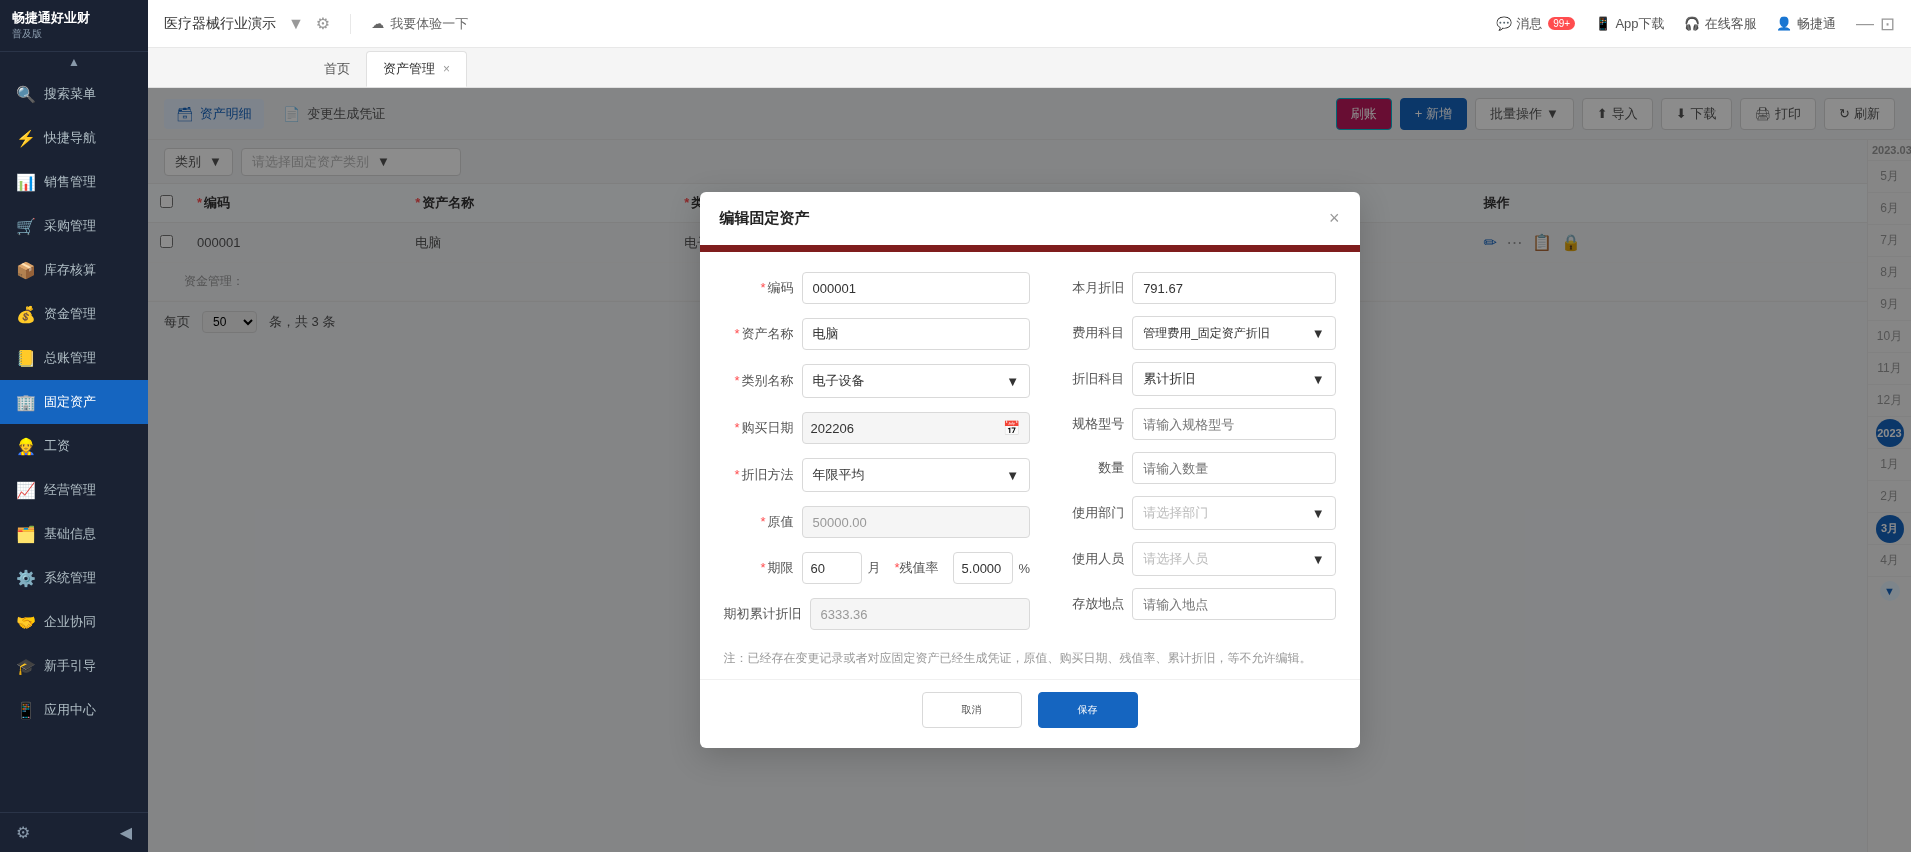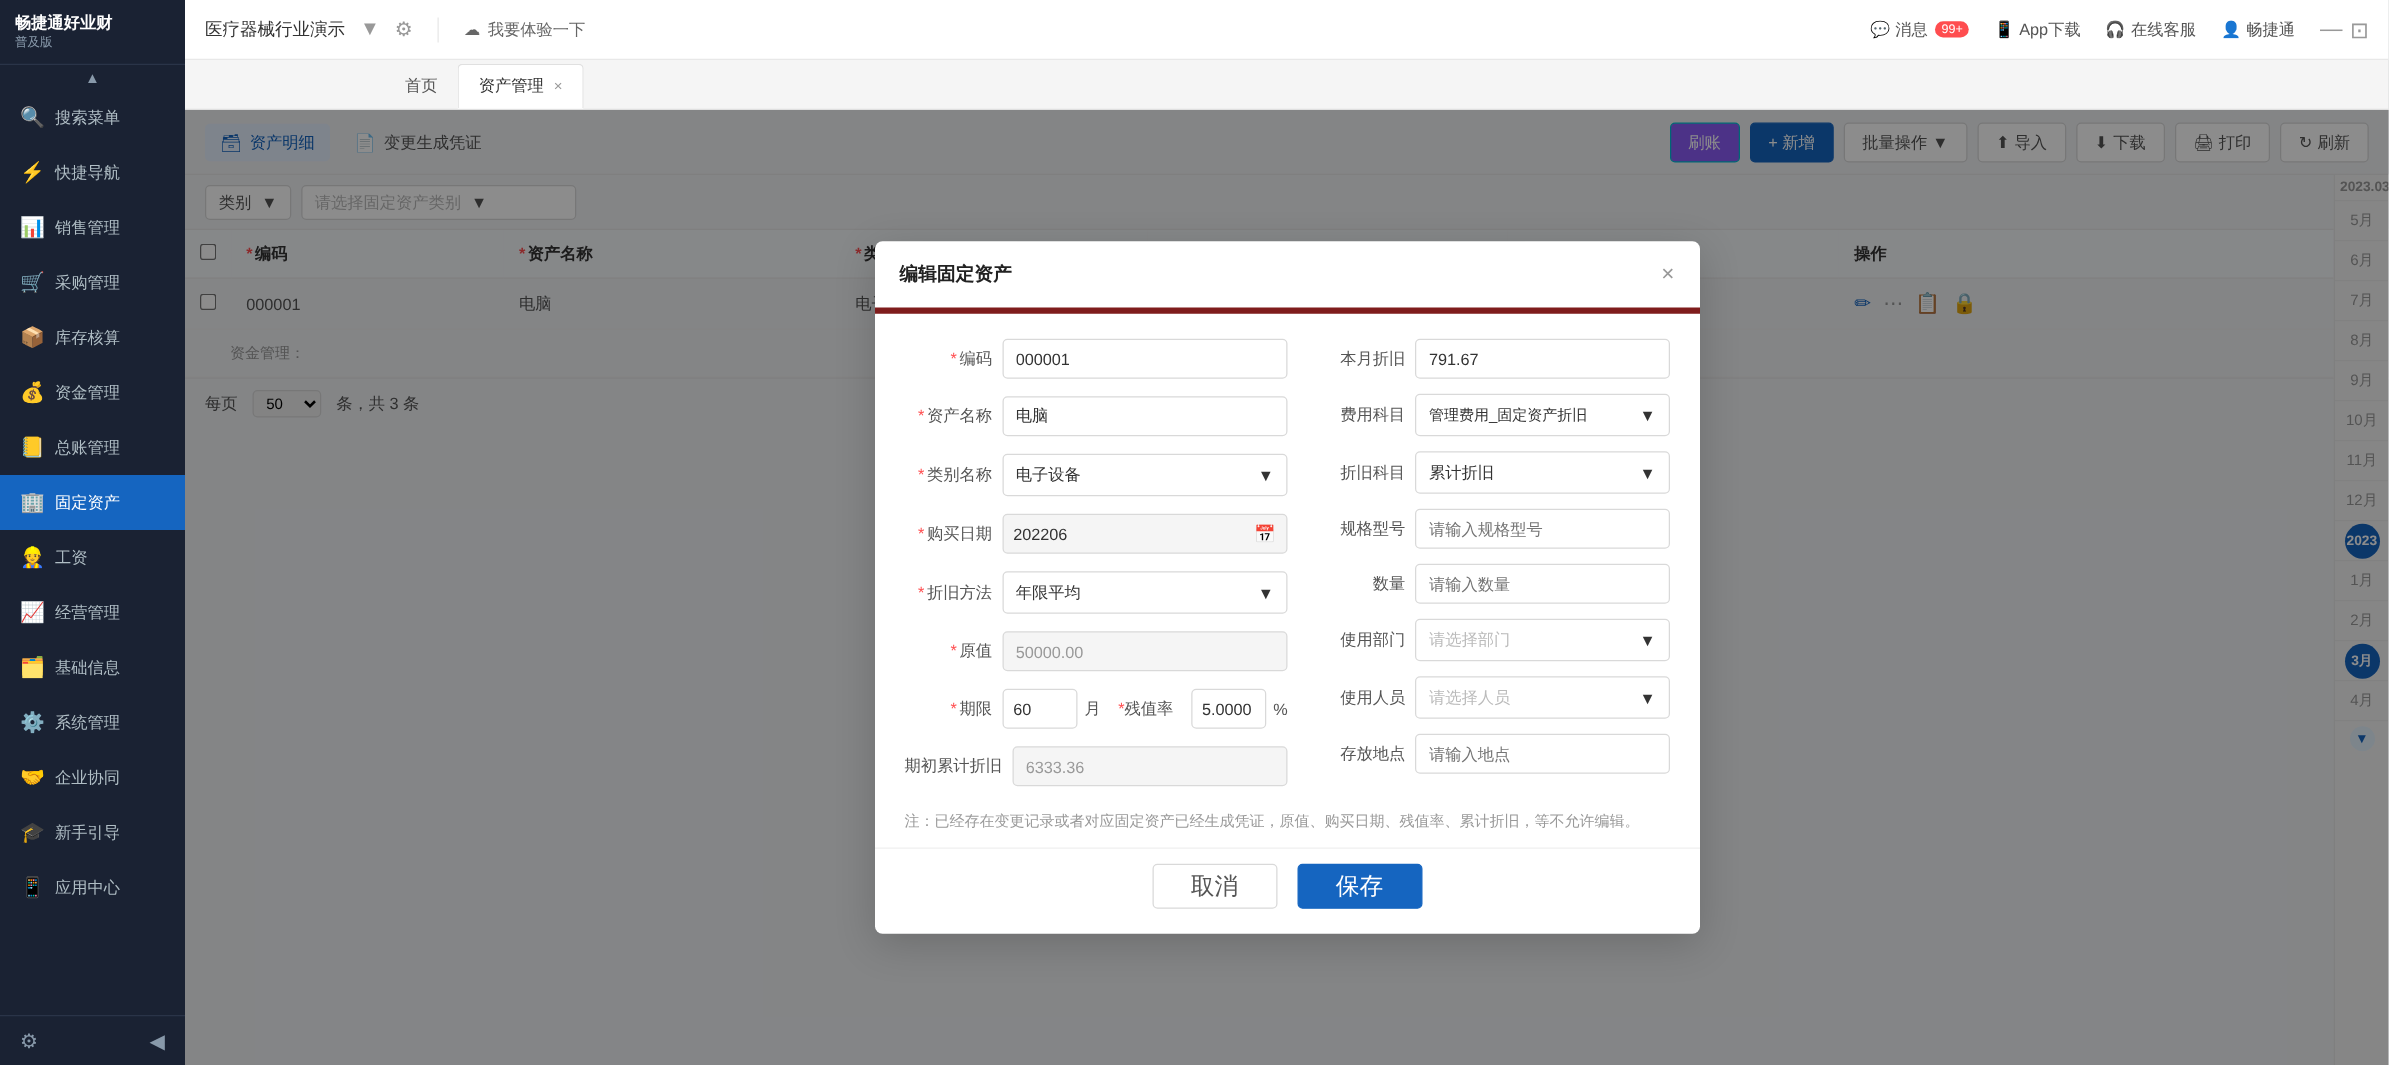--- a/index.html
+++ b/index.html
@@ -225,21 +225,21 @@
       border: 1px solid #d9d9d9;
       background: #fff;
       color: #555;
     }
     .btn-primary {
       background: #1565c0;
       color: #fff;
       border-color: #1565c0;
     }
     .btn-teal {
-      background: #8b5cf6;
+      background: #be185d;
       color: #fff;
       border-color: #00bcd4;
     }
 
     
     .filter-bar {
       height: 44px;
       display: flex;
       align-items: center;
       padding: 0 16px;
@@ -344,21 +344,21 @@
       width: 660px;
       max-height: 90%;
       box-shadow: 0 8px 32px rgba(0,0,0,0.18);
       overflow: hidden;
     }
     .modal-header {
       display: flex;
       align-items: center;
       justify-content: space-between;
       padding: 16px 20px;
-      border-bottom: 5px solid #7f1d1d;
+      border-bottom: 7px solid #7f1d1d;
     }
     .modal-title {
       font-size: 15px;
       font-weight: 600;
       color: #222;
     }
     .modal-close {
       color: #999;
       cursor: pointer;
       font-size: 18px;
@@ -438,21 +438,21 @@
       align-items: center;
       justify-content: center;
       padding: 12px 24px 20px;
       gap: 16px;
       border-top: 1px solid #f0f0f0;
     }
     .modal-btn {
       width: 100px;
       height: 36px;
       border-radius: 4px;
-      font-size: 19px;
+      font-size: 10px;
       cursor: pointer;
       border: 1px solid #d9d9d9;
       background: #fff;
       color: #555;
       display: flex;
       align-items: center;
       justify-content: center;
     }
     .modal-btn-primary {
       background: #1565c0;

